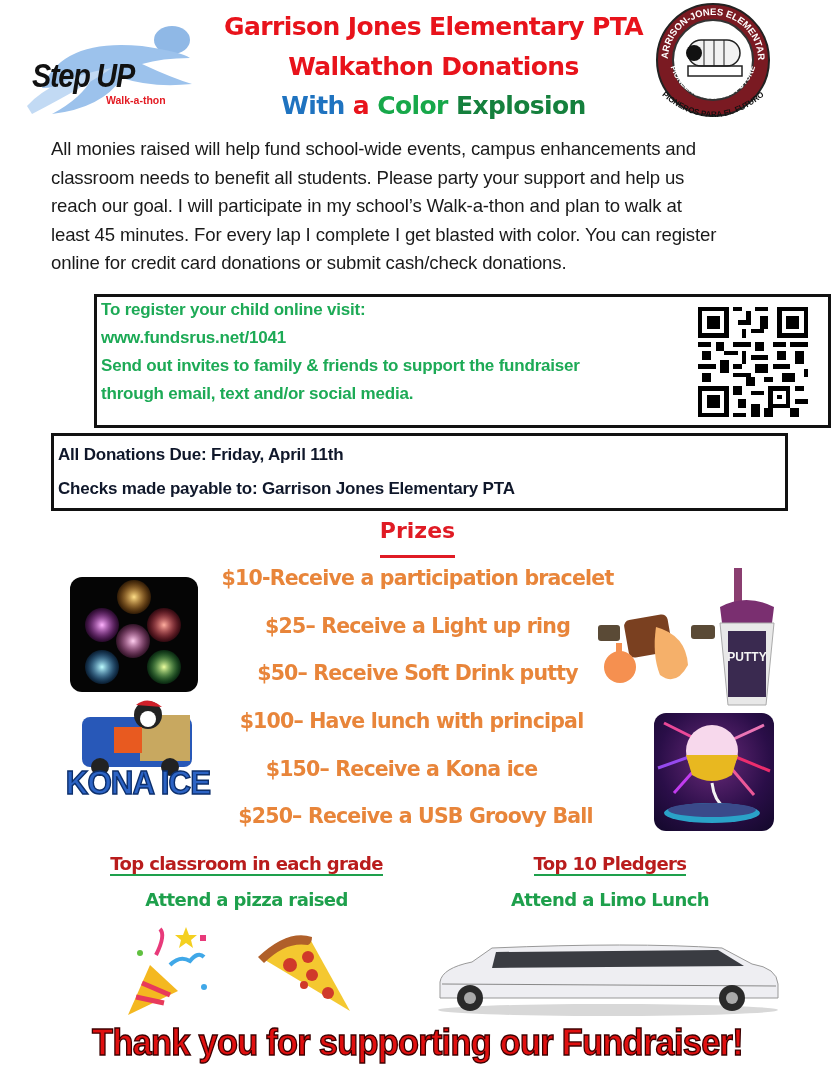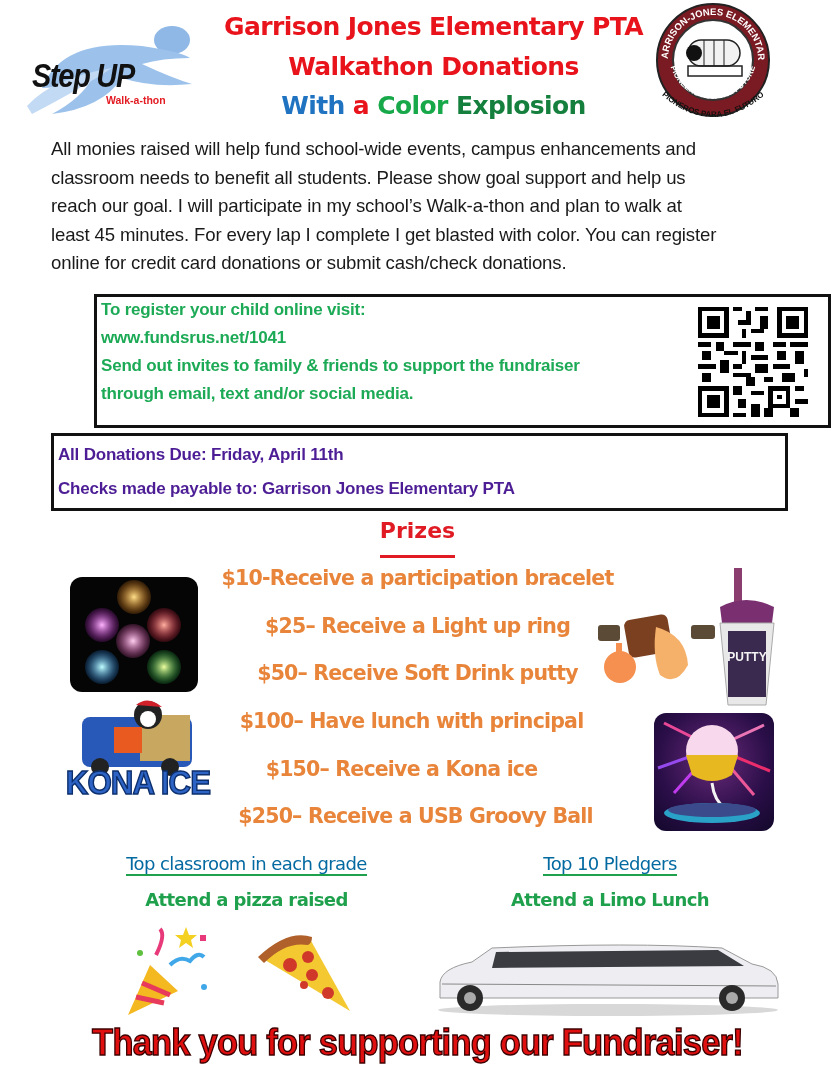--- a/index.html
+++ b/index.html
@@ -13,30 +13,30 @@
   .orange { color: #15803d; }
 
   .intro { position: absolute; left: 51px; top: 135px; width: 740px; font-family: "Liberation Sans", sans-serif; font-size: 18.6px; line-height: 28.6px; color: #1a1a1a; letter-spacing: -0.15px; }
   .intro div { white-space: nowrap; }
 
   .box { position: absolute; border: 3px solid #111; background: #fff; }
   .box1 { left: 51px; top: 294px; width: 737px; height: 134px; margin-left: 43px; }
   .box2 { left: 51px; top: 433px; width: 737px; height: 78px; }
   .box-line { position: absolute; left: 4px; font-family: "Liberation Sans", sans-serif; font-weight: bold; font-size: 17px; white-space: nowrap; letter-spacing: -0.2px; }
   .box1 .box-line { color: #1daa56; }
-  .box2 .box-line { color: #4c1d95; }
+  .box2 .box-line { color: #0f172a; }
 
   .qr { position: absolute; right: 20px; top: 10px; width: 110px; height: 110px; }
 
   .prizes-heading { position: absolute; left: 0; width: 835px; top: 518px; text-align: center; font-family: "DejaVu Sans", sans-serif; font-weight: bold; font-size: 22px; color: #e01b24; }
   .prizes-heading span { border-bottom: 3px solid #e01b24; padding-bottom: 12px; }
 
   .prize { position: absolute; left: 0; width: 835px; text-align: center; font-family: "DejaVu Sans", sans-serif; font-weight: bold; font-size: 20.5px; color: #e8853a; letter-spacing: -0.8px; white-space: nowrap; }
 
-  .award-head { position: absolute; text-align: center; font-family: "DejaVu Sans", sans-serif; font-weight: normal; font-size: 18px; color: #0369a1; letter-spacing: -0.6px; white-space: nowrap; }
+  .award-head { position: absolute; text-align: center; font-family: "DejaVu Sans", sans-serif; font-weight: bold; font-size: 18px; color: #b91c1c; letter-spacing: -0.6px; white-space: nowrap; }
   .award-head span { border-bottom: 2px solid #1ea04c; }
   .award-sub { position: absolute; text-align: center; font-family: "DejaVu Sans", sans-serif; font-weight: bold; font-size: 18px; color: #1ea04c; letter-spacing: -0.6px; white-space: nowrap; }
 
   .thanks { position: absolute; left: 0; width: 835px; top: 1022px; text-align: center; font-family: "Liberation Sans", sans-serif; font-weight: bold; font-size: 37px; color: #e01010; letter-spacing: -0.8px; -webkit-text-stroke: 1.4px #3a0000; white-space: nowrap; transform: scaleX(0.93); }
 
   .img-tile { position: absolute; border-radius: 12px; overflow: hidden; }
 </style>
 </head>
 <body>
 
@@ -75,21 +75,21 @@
     <text font-family="Liberation Sans, sans-serif" font-weight="bold" font-size="9.5" fill="#ffffff"><textPath href="#topArc" startOffset="50%" text-anchor="middle">GARRISON-JONES ELEMENTARY</textPath></text>
     <path id="botArc" d="M22 62 A44 44 0 0 0 108 62" fill="none"></path>
     <text font-family="Liberation Sans, sans-serif" font-weight="bold" font-size="8" fill="#ffffff"><textPath href="#botArc" startOffset="50%" text-anchor="middle">PIONEERS FOR THE FUTURE</textPath></text>
     <path id="outArc" d="M10 90 Q65 140 120 90" fill="none"></path>
     <text font-family="Liberation Sans, sans-serif" font-weight="bold" font-size="8" fill="#111"><textPath href="#outArc" startOffset="50%" text-anchor="middle">PIONEROS PARA EL FUTURO</textPath></text>
   </svg>
 </div>
 
 <div class="intro">
   <div>All monies raised will help fund school-wide events, campus enhancements and</div>
-  <div>classroom needs to benefit all students. Please show goal support and help us</div>
+  <div>classroom needs to benefit all students. Please party your support and help us</div>
   <div>reach our goal. I will participate in my school’s Walk-a-thon and plan to walk at</div>
   <div>least 45 minutes. For every lap I complete I get blasted with color. You can register</div>
   <div>online for credit card donations or submit cash/check donations.</div>
 </div>
 
 <div class="box box1">
   <div class="box-line" style="top:3px;">To register your child online visit:</div>
   <div class="box-line" style="top:31px;"> www.fundsrus.net/1041</div>
   <div class="box-line" style="top:59px;">Send out invites to family &amp; friends to support the fundraiser</div>
   <div class="box-line" style="top:87px;">through email, text and/or social media.</div>

